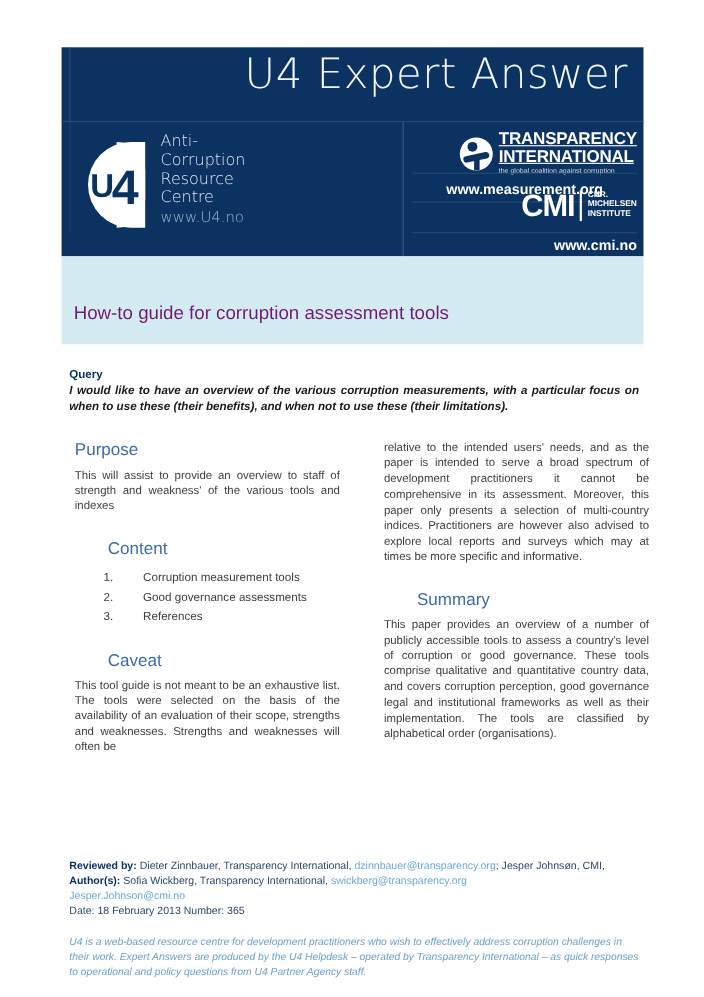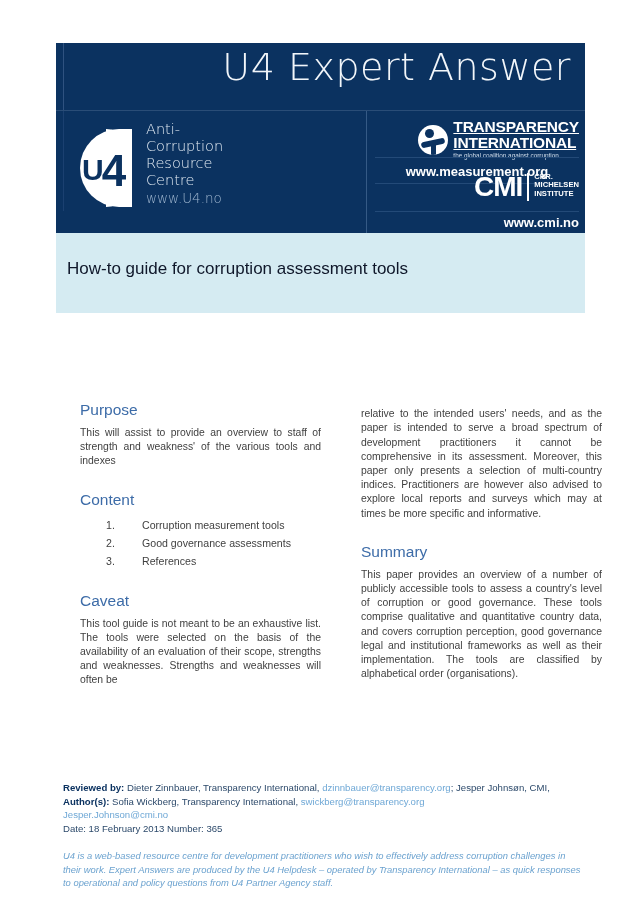--- a/index.html
+++ b/index.html
@@ -263,22 +263,22 @@
     position: absolute;
     left: 56px;
     top: 233px;
     width: 529px;
     height: 80px;
     background: #d5ebf2;
   }
   .titlebar-text {
     position: absolute;
     left: 11px;
-    top: 26px;
-    color: #0f172a;
+    top: 42px;
+    color: #701a75;
     font-size: 17px;
     font-family: "Liberation Sans", sans-serif;
   }
 
   
   .query {
     position: absolute;
     left: 63px;
     top: 335px;
     width: 518px;
@@ -296,36 +296,35 @@
     font-weight: 700;
     font-size: 10.6px;
     line-height: 14.5px;
     text-align: justify;
     font-family: "Liberation Sans", sans-serif;
   }
 
   
   .cols {
     position: absolute;
-    left: 80px;
+    left: 68px;
     top: 401px;
     width: 522px;
     display: flex;
     gap: 40px;
-    align-items: center;
   }
   .col { width: 247px; }
   h2.sec {
     color: #3d6ca8;
     font-size: 15.5px;
     font-weight: 400;
     margin: 0 0 7px 0;
     font-family: "Liberation Sans", sans-serif;
   }
-  h2.sec.spaced { margin-top: 22px; }
+  h2.sec.spaced { margin-top: 22px; margin-left: 30px; }
   p.body {
     color: #3f3f3f;
     font-size: 10.4px;
     line-height: 14.2px;
     text-align: justify;
     margin: 0 0 0 0;
     font-family: "Liberation Sans", sans-serif;
   }
   ol.content-list {
     margin: 2px 0 0 0;
@@ -429,20 +428,24 @@
         <div class="hline" style="top:100px"></div>
         <div class="cmi-url">www.cmi.no</div>
       </div>
     </div>
   </div>
 
   <div class="titlebar">
     <div class="titlebar-text">How-to guide for corruption assessment tools</div>
   </div>
 
+  <div class="query">
+    <div class="query-label">Query</div>
+    <div class="query-text">I would like to have an overview of the various corruption measurements, with a particular focus on when to use these (their benefits), and when not to use these (their limitations).</div>
+  </div>
 
   <div class="cols">
 
     <div class="col">
       <h2 class="sec">Purpose</h2>
       <p class="body">This will assist to provide an overview to staff of strength and weakness' of the various tools and indexes</p>
 
       <h2 class="sec spaced">Content</h2>
       <ol class="content-list">
         <li>Corruption measurement tools</li>

